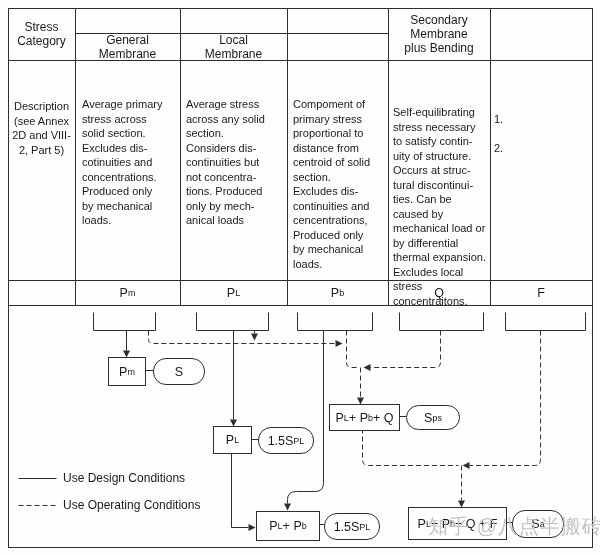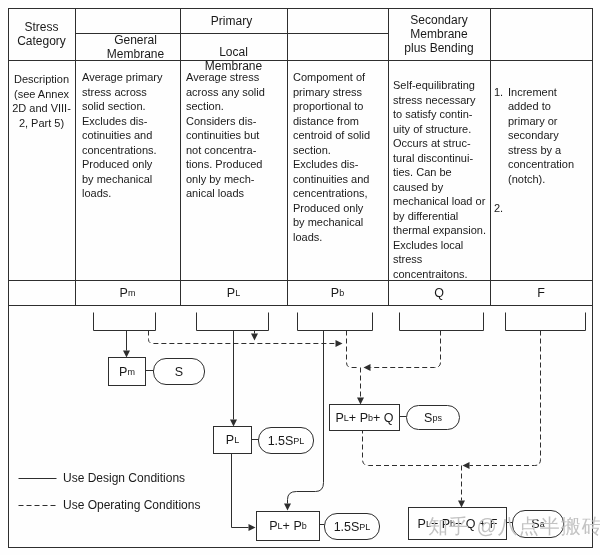--- a/index.html
+++ b/index.html
@@ -2,21 +2,21 @@
 <html><head>
 <meta charset="utf-8">
 <style>
   html,body{margin:0;padding:0;background:#fff;}
   .page{position:relative;width:600px;height:555px;background:#fefefe;
         font-family:"Liberation Sans",sans-serif;color:#1a1a1a;overflow:hidden;text-decoration:underline;}
   svg.lines{position:absolute;left:0;top:0;width:600px;height:555px;z-index:1;}
   .abs{position:absolute;z-index:2;}
   .hdr{display:flex;align-items:center;justify-content:center;text-align:center;
        font-size:12px;line-height:14px;white-space:pre-line;}
-  .cell{font-size:11px;line-height:14.5px;white-space:pre-line;}
+  .cell{font-size:11px;line-height:14.5px;white-space:pre-line;margin-top:27px;}
   .ctr{text-align:center;}
   .sym{display:flex;align-items:center;justify-content:center;font-size:12.5px;}
   .fbox{border:1px solid #2e2e2e;background:#fff;display:flex;align-items:center;
         justify-content:center;font-size:12.5px;z-index:3;}
   .oval{border:1px solid #2e2e2e;background:#fff;display:flex;align-items:center;
         justify-content:center;font-size:12.5px;border-radius:13px;z-index:3;}
   sub{font-size:9px;vertical-align:-3px;line-height:0;}
   .legend-text{font-size:12px;}
   .peak-item{display:flex;}
   .peak-item .num{width:14px;flex:none;}
@@ -88,24 +88,23 @@
         <polygon points="283.5,503 290.5,503 287,510"></polygon>
         <polygon points="248,523.5 248,530.5 255,527"></polygon>
         <polygon points="469,461.5 469,468.5 462,465"></polygon>
         <polygon points="457.5,500 464.5,500 461,507"></polygon>
       </g>
     </g>
   </svg>
 
   <div class="abs hdr" style="left:8px;top:8px;width:67px;height:52px;">Stress
 Category</div>
-  <div class="abs hdr" style="left:75px;top:8px;width:313px;height:25px;">Primary</div>
-  <div class="abs hdr" style="left:75px;top:33px;width:105px;height:27px;margin-left:8px;">General
+  <div class="abs hdr" style="left:75px;top:33px;width:105px;height:27px;">General
 Membrane</div>
-  <div class="abs hdr" style="left:180px;top:33px;width:107px;height:27px;margin-top:12px;">Local
+  <div class="abs hdr" style="left:180px;top:33px;width:107px;height:27px;">Local
 Membrane</div>
   <div class="abs hdr" style="left:388px;top:8px;width:102px;height:52px;">Secondary
 Membrane
 plus Bending</div>
 
   <div class="abs cell ctr" style="left:8px;top:72px;width:67px;">Description
 (see Annex
 2D and VIII-
 2, Part 5)</div>
   <div class="abs cell" style="left:82px;top:70px;width:95px;">Average primary
@@ -148,27 +147,20 @@
 caused by
 mechanical load or
 by differential
 thermal expansion.
 Excludes local
 stress
 concentraitons.</div>
   <div class="abs cell" style="left:494px;top:70px;width:96px;">
     <div class="peak-item">
       <span class="num">1.</span>
-      <span class="lines">Increment
-added to
-primary or
-secondary
-stress by a
-concentration
-(notch).</span>
     </div>
     <div class="peak-item">
       <span class="num">2.</span>
     </div>
   </div>
 
   <div class="abs sym" style="left:75px;top:280px;width:105px;height:25px;">
     <span>P</span>
       <sub>m</sub>
   </div>

